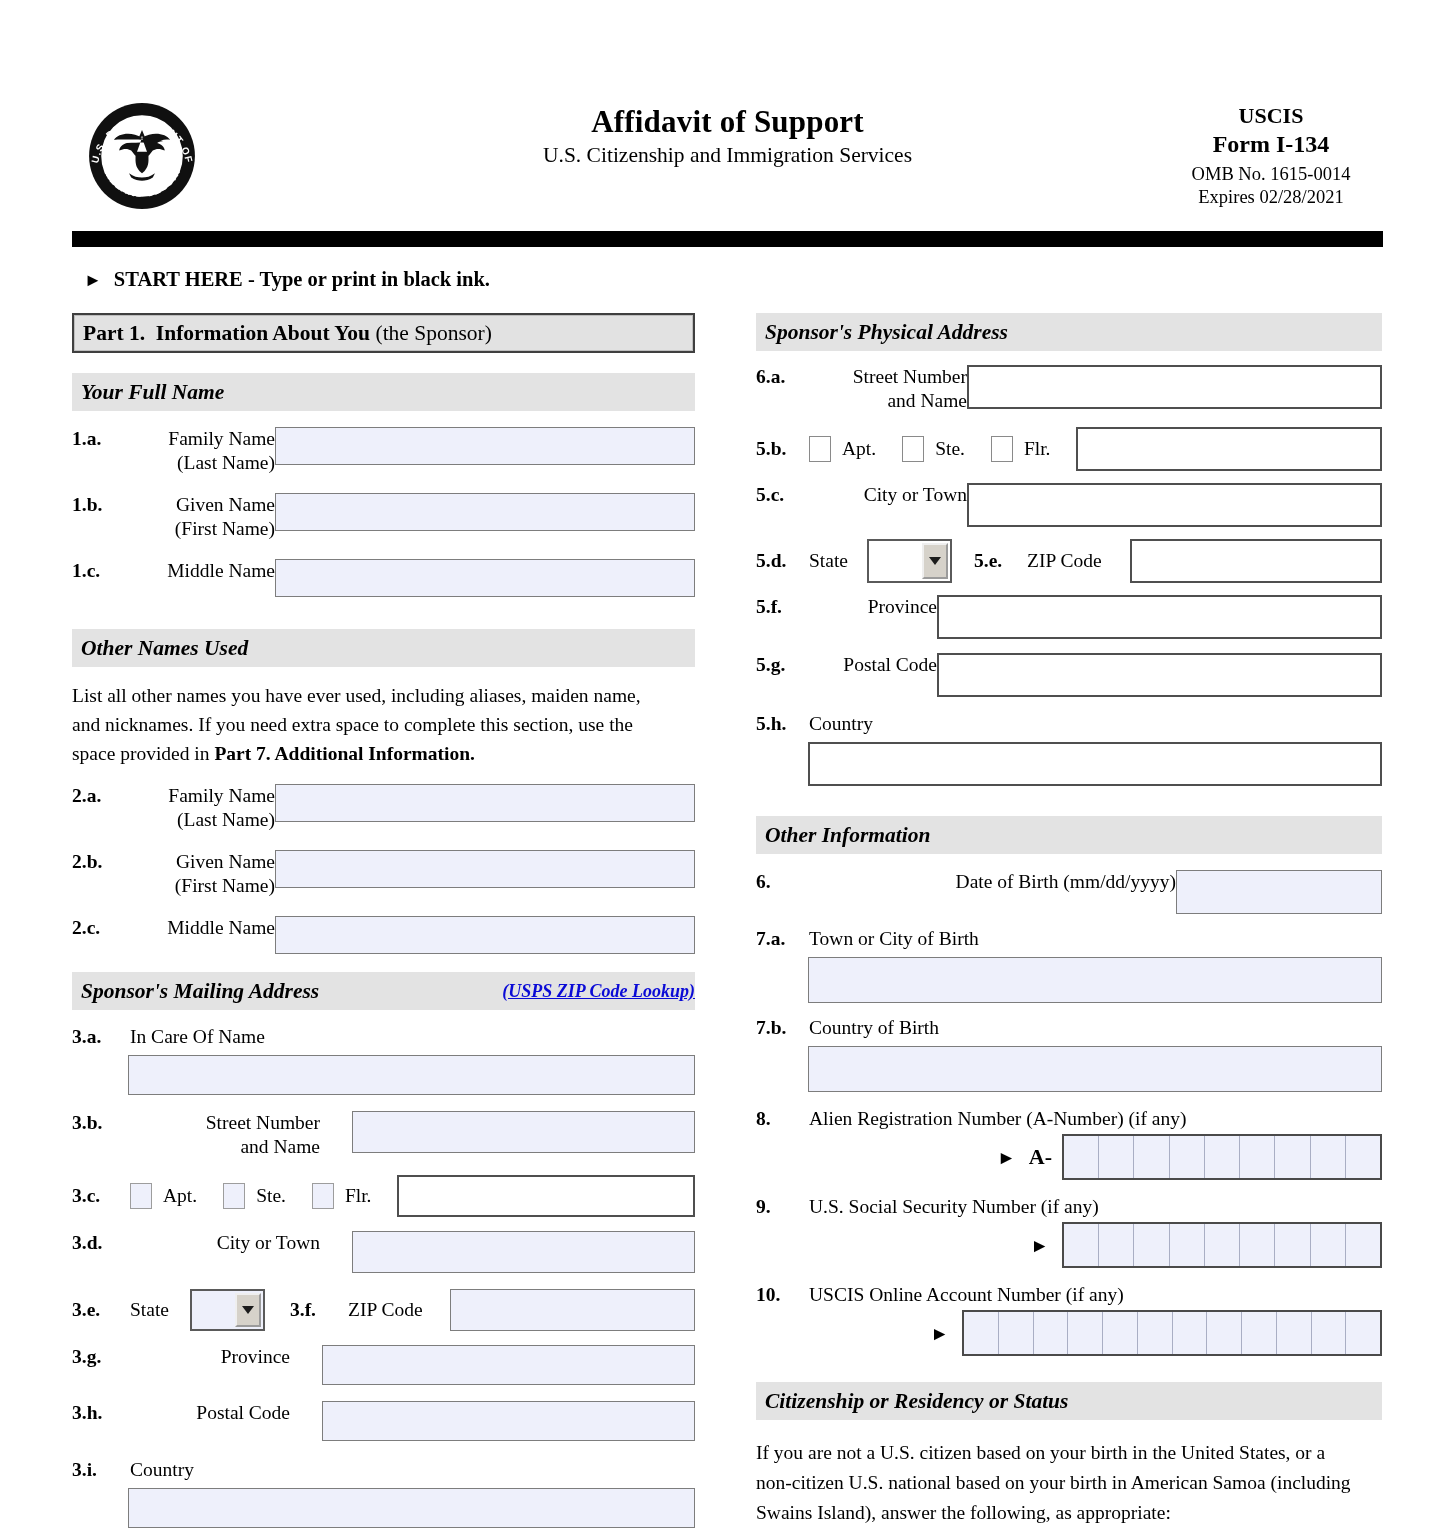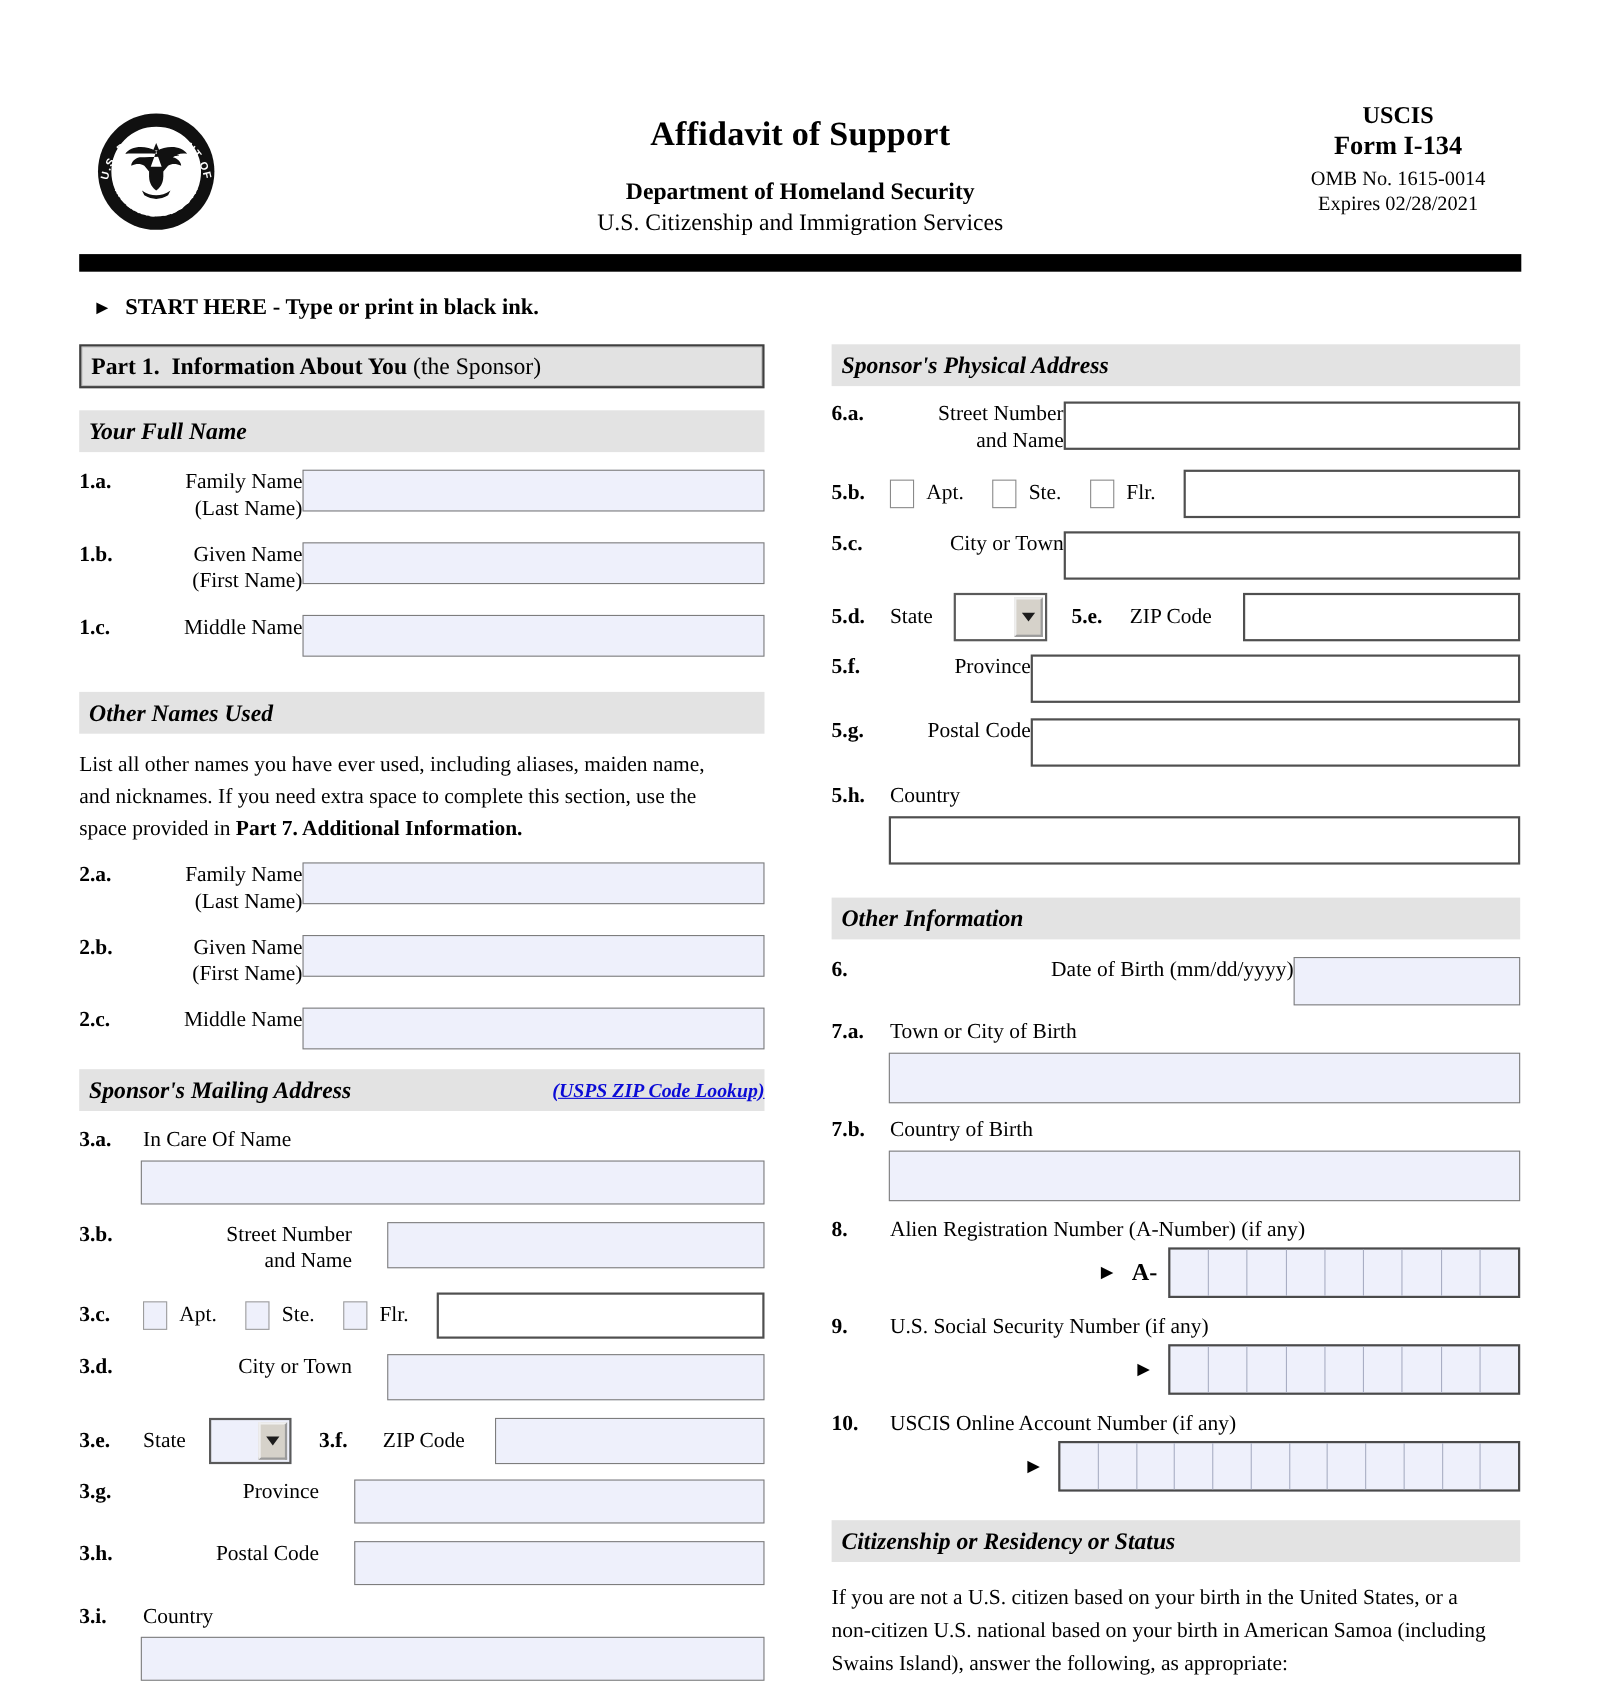--- a/index.html
+++ b/index.html
@@ -8,21 +8,21 @@
     position:relative; width:1455px; height:1536px; background:#fff;
     overflow:hidden; font-family:"Liberation Serif", serif; color:#000;
   }
 
   
   .hdr-seal { position:absolute; left:88px; top:100px; width:108px; height:112px; }
   .hdr-center { position:absolute; left:50%; top:104px; transform:translateX(-50%); text-align:center; width:700px; }
   .hdr-title { font-size:31px; font-weight:bold; letter-spacing:.2px; }
   .hdr-dept { font-size:21.5px; font-weight:bold; margin-top:22px; }
   .hdr-agency { font-size:21.5px; margin-top:3px; }
-  .hdr-right { position:absolute; right:74px; top:92px; text-align:center; width:220px; }
+  .hdr-right { position:absolute; right:74px; top:103px; text-align:center; width:220px; }
   .hdr-uscis { font-size:22px; font-weight:bold; }
   .hdr-form { font-size:24px; font-weight:bold; margin-top:2px; }
   .hdr-omb { font-size:18.5px; margin-top:6px; }
   .hdr-exp { font-size:18.5px; margin-top:2px; }
   .black-bar { position:absolute; left:72px; top:231px; width:1311px; height:16px; background:#000; }
 
   
   .start-here { position:absolute; left:84px; top:268px; font-size:20.5px; font-weight:bold; }
   .start-here .tri { font-size:18px; margin-right:12px; }
 
@@ -120,21 +120,20 @@
       <path d="M50 26 l3 7 -3 -1 -3 1 z"></path>
       <path d="M50 33 c-10-6 -22-4 -26 2 c6-1 91 1 12 3 c-4 1 -7 4 -7 7 c4-2 8-2 11 0 l4 5 z"></path>
       <path d="M50 33 c10-6 22-4 26 2 c-6-1 -9 1 -12 3 c4 1 7 4 7 7 c-4-2 -8-2 -11 0 l-4 5 z"></path>
       <path d="M44 46 h12 v8 c0 6 -3 10 -6 12 c-3 -2 -6 -6 -6 -12 z"></path>
       <path d="M38 66 c4 3 8 4 12 4 c4 0 8 -1 12 -4 l-2 4 c-3 2 -7 3 -10 3 c-3 0 -7 -1 -10 -3 z"></path>
     </g>
   </svg>
 
   <div class="hdr-center">
     <div class="hdr-title">Affidavit of Support</div>
-    <div class="hdr-dept">Department of Homeland Security</div>
     <div class="hdr-agency">U.S. Citizenship and Immigration Services</div>
   </div>
 
   <div class="hdr-right">
     <div class="hdr-uscis">USCIS</div>
     <div class="hdr-form">Form I-134</div>
     <div class="hdr-omb">OMB No. 1615-0014</div>
     <div class="hdr-exp">Expires 02/28/2021</div>
   </div>
 

